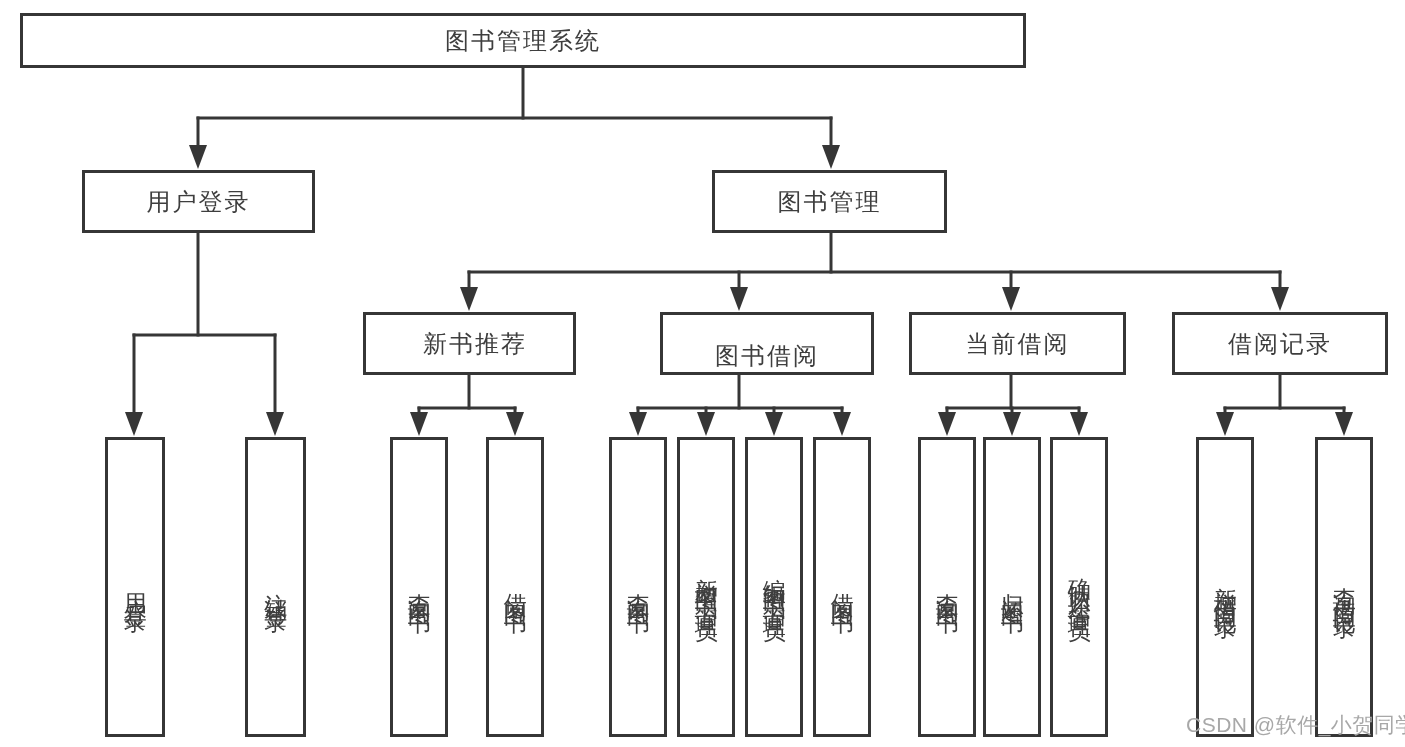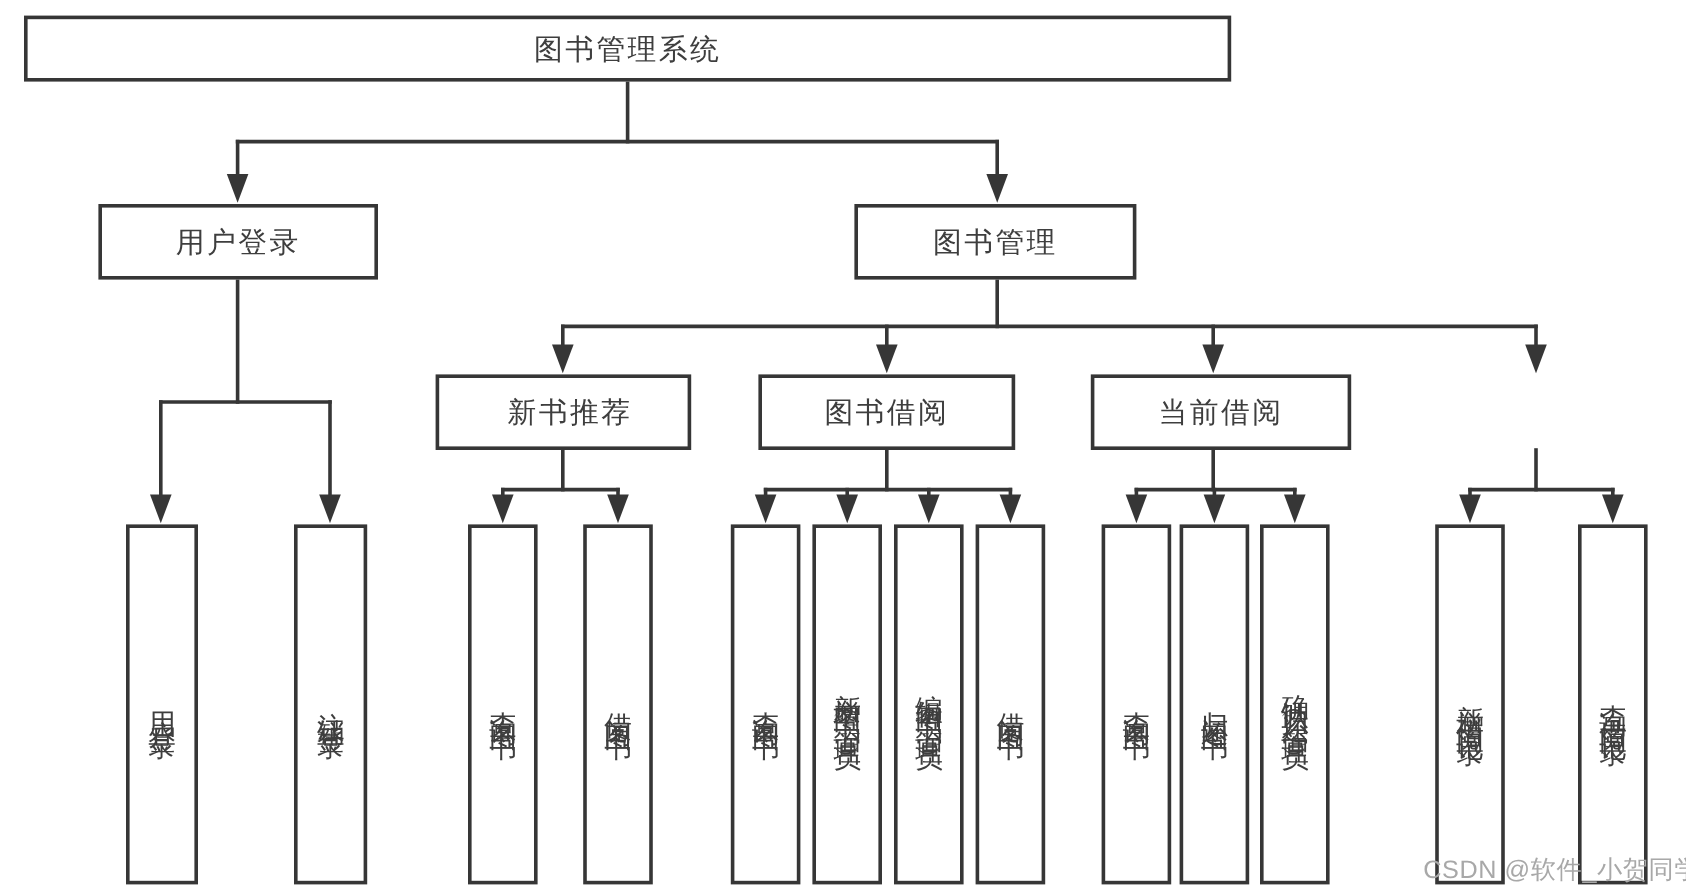--- a/index.html
+++ b/index.html
@@ -129,25 +129,28 @@
   <div class="node" style="left:82px; top:170px; width:233px; height:63px;">
     <span class="h-label">用户登录</span>
   </div>
   <div class="node" style="left:712px; top:170px; width:235px; height:63px;">
     <span class="h-label">图书管理</span>
   </div>
 
   <div class="node" style="left:363px; top:312px; width:213px; height:63px;padding-left:11px;">
     <span class="h-label">新书推荐</span>
   </div>
-  <div class="node" style="left:632px; top:312px; width:214px; height:63px;">
+  <div class="node" style="left:660px; top:312px; width:214px; height:63px;align-items:flex-end;">
     <span class="h-label">图书借阅</span>
   </div>
   <div class="node" style="left:909px; top:312px; width:217px; height:63px;">
     <span class="h-label">当前借阅</span>
+  </div>
+  <div class="node" style="left:1172px; top:312px; width:216px; height:63px;">
+    <span class="h-label">借阅记录</span>
   </div>
 
   <div class="node" style="left:105px; top:437px; width:60px; height:300px;">
     <span class="v-label">用户登录</span>
   </div>
   <div class="node" style="left:245px; top:437px; width:61px; height:300px;">
     <span class="v-label">注销登录</span>
   </div>
 
   <div class="node" style="left:390px; top:437px; width:58px; height:300px;">

